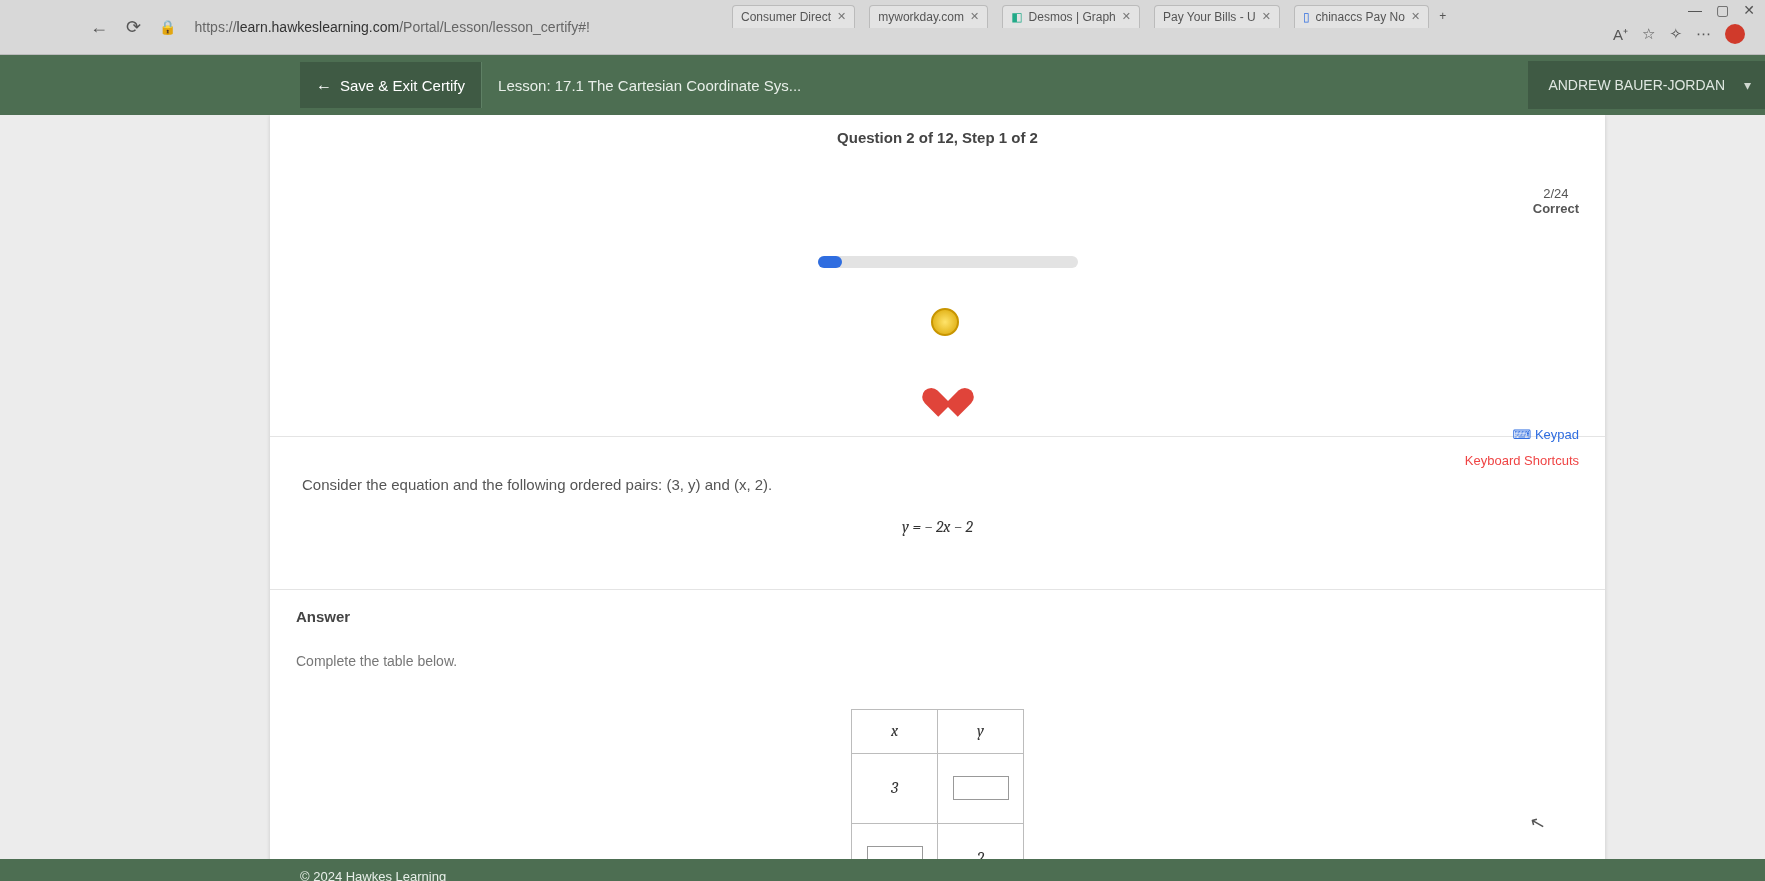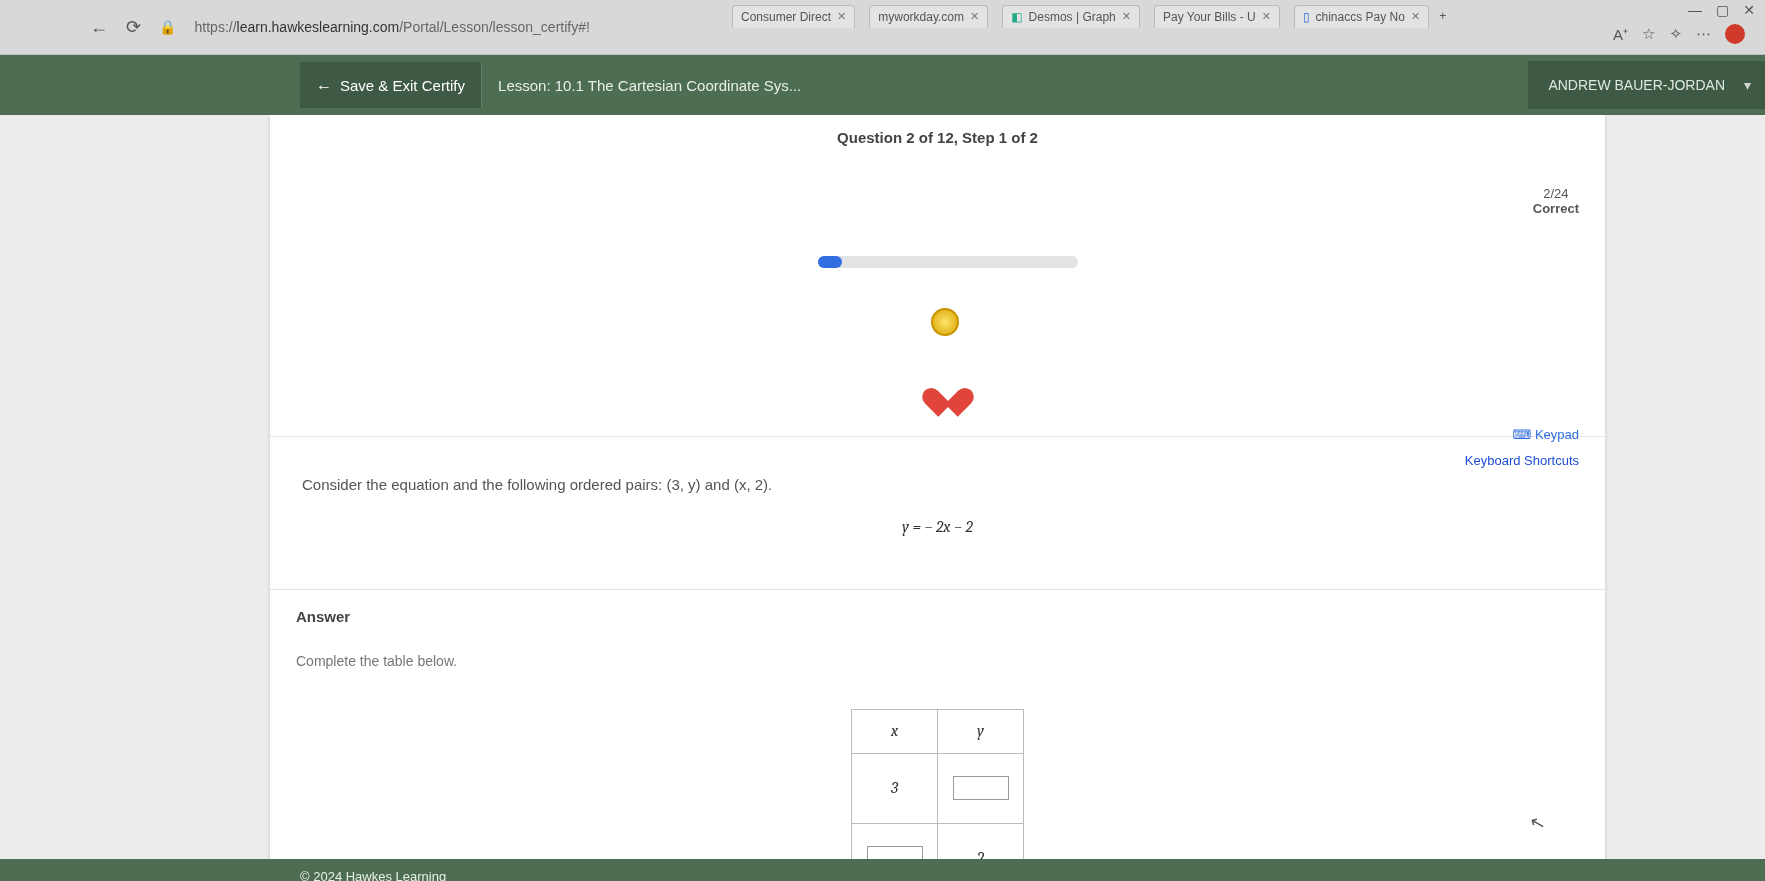--- a/index.html
+++ b/index.html
@@ -98,21 +98,21 @@
 
   .q-body { color:#555; font-size:15px; padding:18px 6px 4px 6px; line-height:1.6;}
   .equation { text-align:center; font-style:italic; font-family:"Cambria","Georgia",serif; margin:18px 0 22px 0; font-size:16px; color:#333;}
   .step-line { color:#555; }
   .step-line b{ color:#333; font-weight:600;}
 
   hr.sep{ border:none; border-top:1px solid #e4e4e4; margin:22px -26px 18px -26px;}
 
   .answer-head{ font-weight:600; color:#444; font-size:15px; margin-bottom:10px;}
   .keypad-link{ position:absolute; right:26px; top:312px; font-size:13px; color:#2f6de0;}
-  .kb-short{ position:absolute; right:26px; top:338px; font-size:13px; color:#1d4ed8;}
+  .kb-short{ position:absolute; right:26px; top:338px; font-size:13px; color:#ef4444;}
   .sub{ color:#777; font-size:14px;}
 
   
   .xy-table{ border-collapse:collapse; margin:40px auto 0 auto;}
   .xy-table td, .xy-table th{
     border:1px solid #bcbcbc; width:86px; height:70px;
     text-align:center; font-family:"Cambria","Georgia",serif; font-style:italic; font-size:16px; color:#333;
   }
   .xy-table th{ height:44px; font-weight:normal;}
   .cell-input{ width:56px; height:24px; border:1px solid #999; text-align:center; font-size:14px;}
@@ -181,21 +181,21 @@
     <span>⋯</span>
     <span class="edge-badge"></span>
   </div>
 </div>
 
 <div class="lesson-bar">
   <div class="save-exit">
     <span class="arrow-left"></span>
     <span>Save &amp; Exit Certify</span>
   </div>
-  <div class="lesson-title">Lesson: 10.1 The Cartesian Coordinate Sys...</div>
+  <div class="lesson-title">Lesson: 17.1 The Cartesian Coordinate Sys...</div>
   <div class="user-box">
     <span>ANDREW BAUER-JORDAN</span>
   </div>
 </div>
 
 <div class="stage">
   <div class="panel">
 
     <div class="q-header">
       <div class="q-title">Question 2 of 12, Step 1 of 2</div>

